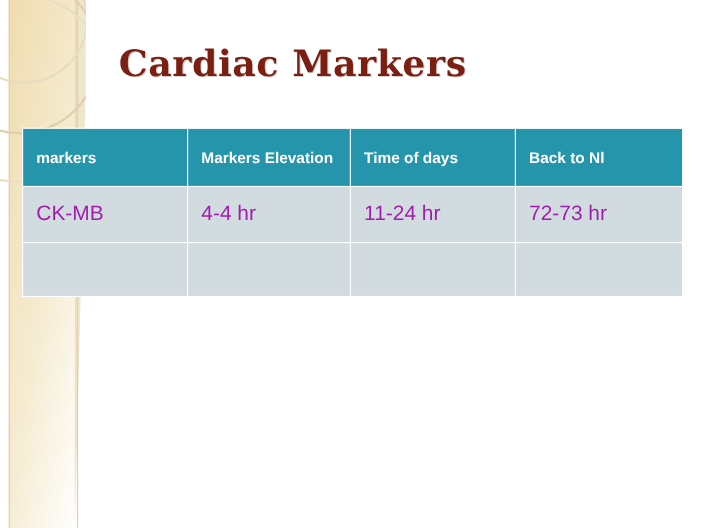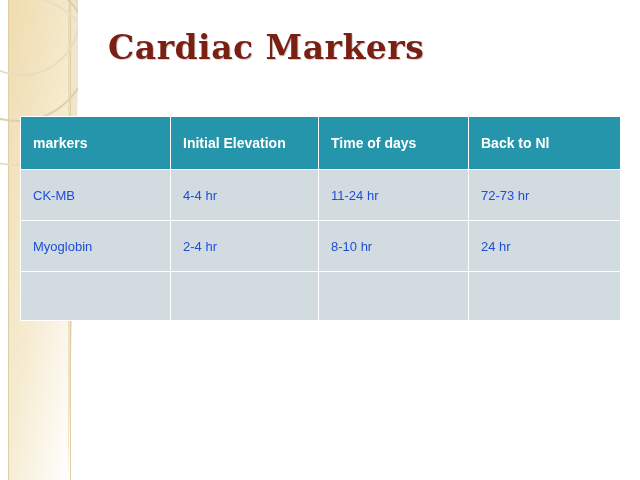--- a/index.html
+++ b/index.html
@@ -87,21 +87,21 @@
     top: -6px;
     width: 168px;
     height: 168px;
     border-color: #e9ddc4;
   }
 
   
   .title {
     position: absolute;
     left: 108px;
-    top: 28px;
+    top: 38px;
     font-family: "DejaVu Serif", serif;
     font-weight: bold;
     font-size: 33px;
     letter-spacing: 0.5px;
     color: #7b1f13;
     text-shadow: 1px 1px 0 rgba(0,0,0,0.18);
     white-space: nowrap;
   }
 
   
@@ -115,22 +115,22 @@
     border-collapse: collapse;
     width: 600px;
     table-layout: fixed;
   }
   table.markers th,
   table.markers td {
     border: 1px solid #ffffff;
     padding: 0 12px;
     text-align: left;
     vertical-align: middle;
-    font-size: 13px;
-    color: #1d4ed8;
+    font-size: 19px;
+    color: #a21caf;
   }
   table.markers thead th {
     background: #2595ab;
     color: #ffffff;
     font-weight: bold;
     height: 52px;
     font-size: 14px;
   }
   table.markers tbody td {
     background: #d2dbe0;
@@ -167,38 +167,32 @@
     <table class="markers">
       <colgroup>
         <col class="c1">
           <col class="c2">
           <col class="c3">
           <col class="c4">
       </colgroup>
       <thead>
         <tr>
           <th>markers</th>
-          <th>Initial Elevation</th>
+          <th>Markers Elevation</th>
           <th>Time  of days</th>
           <th>Back to Nl</th>
         </tr>
       </thead>
       <tbody>
         <tr>
           <td>CK-MB</td>
           <td>4-4 hr</td>
           <td>11-24 hr</td>
           <td>72-73 hr</td>
         </tr>
-        <tr>
-          <td>Myoglobin</td>
-          <td>2-4 hr</td>
-          <td>8-10 hr</td>
-          <td>24 hr</td>
-        </tr>
         <tr class="empty">
           <td></td>
           <td></td>
           <td></td>
           <td></td>
         </tr>
       </tbody>
     </table>
   </div>
 

